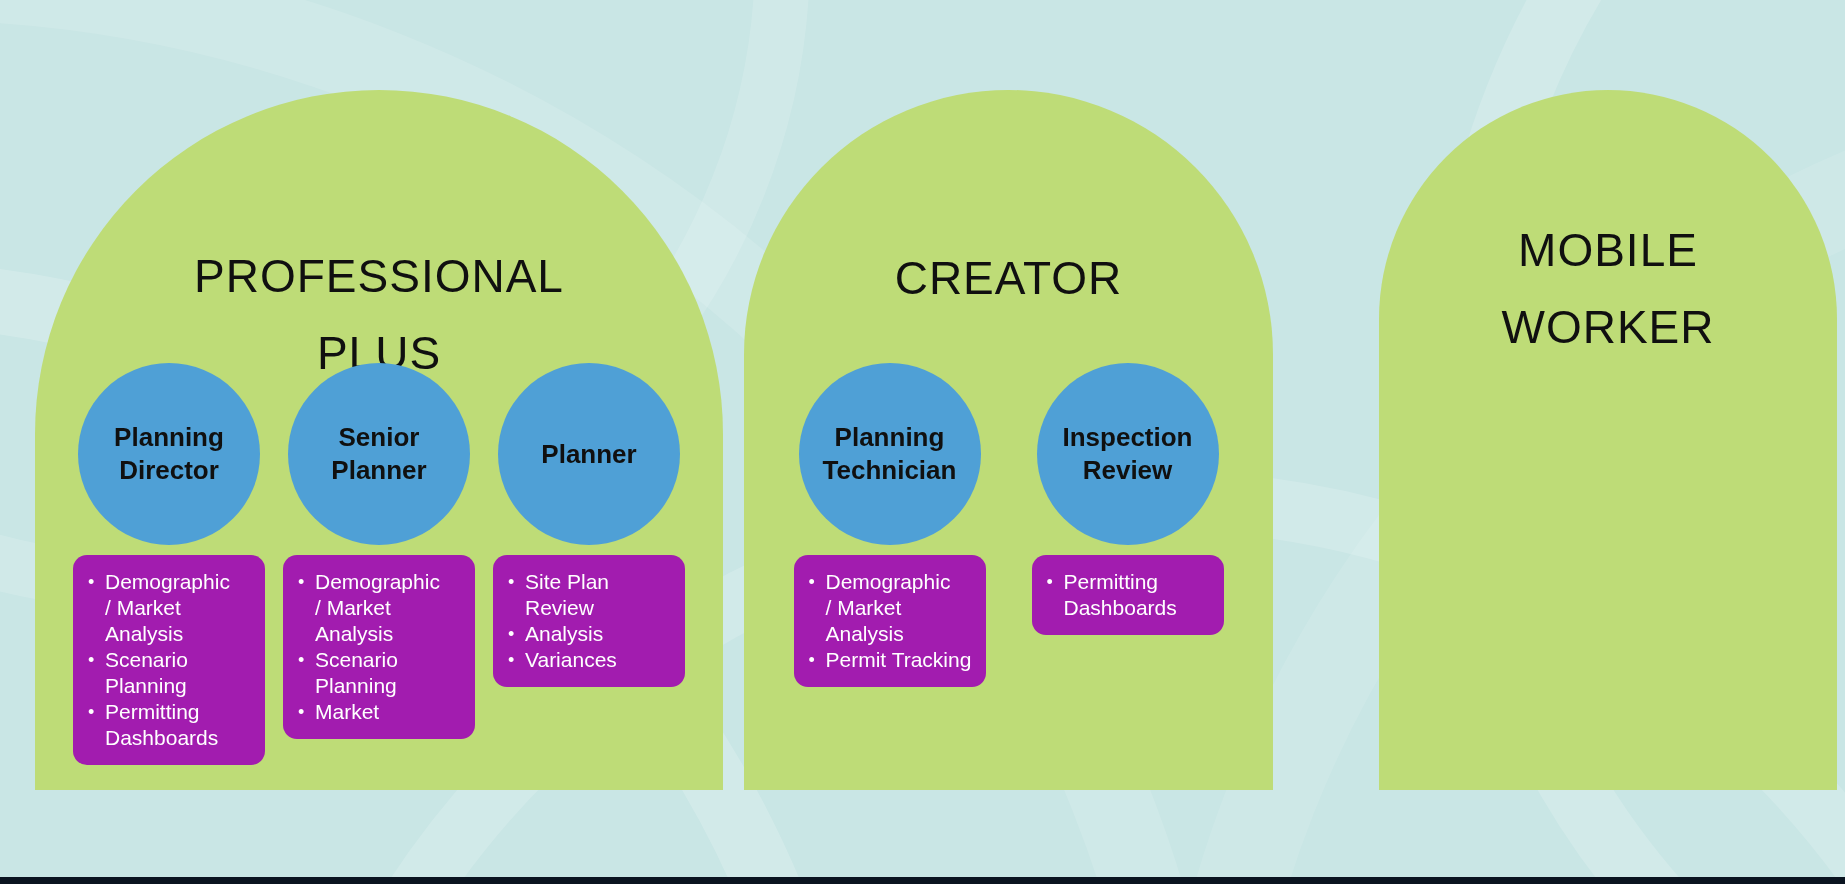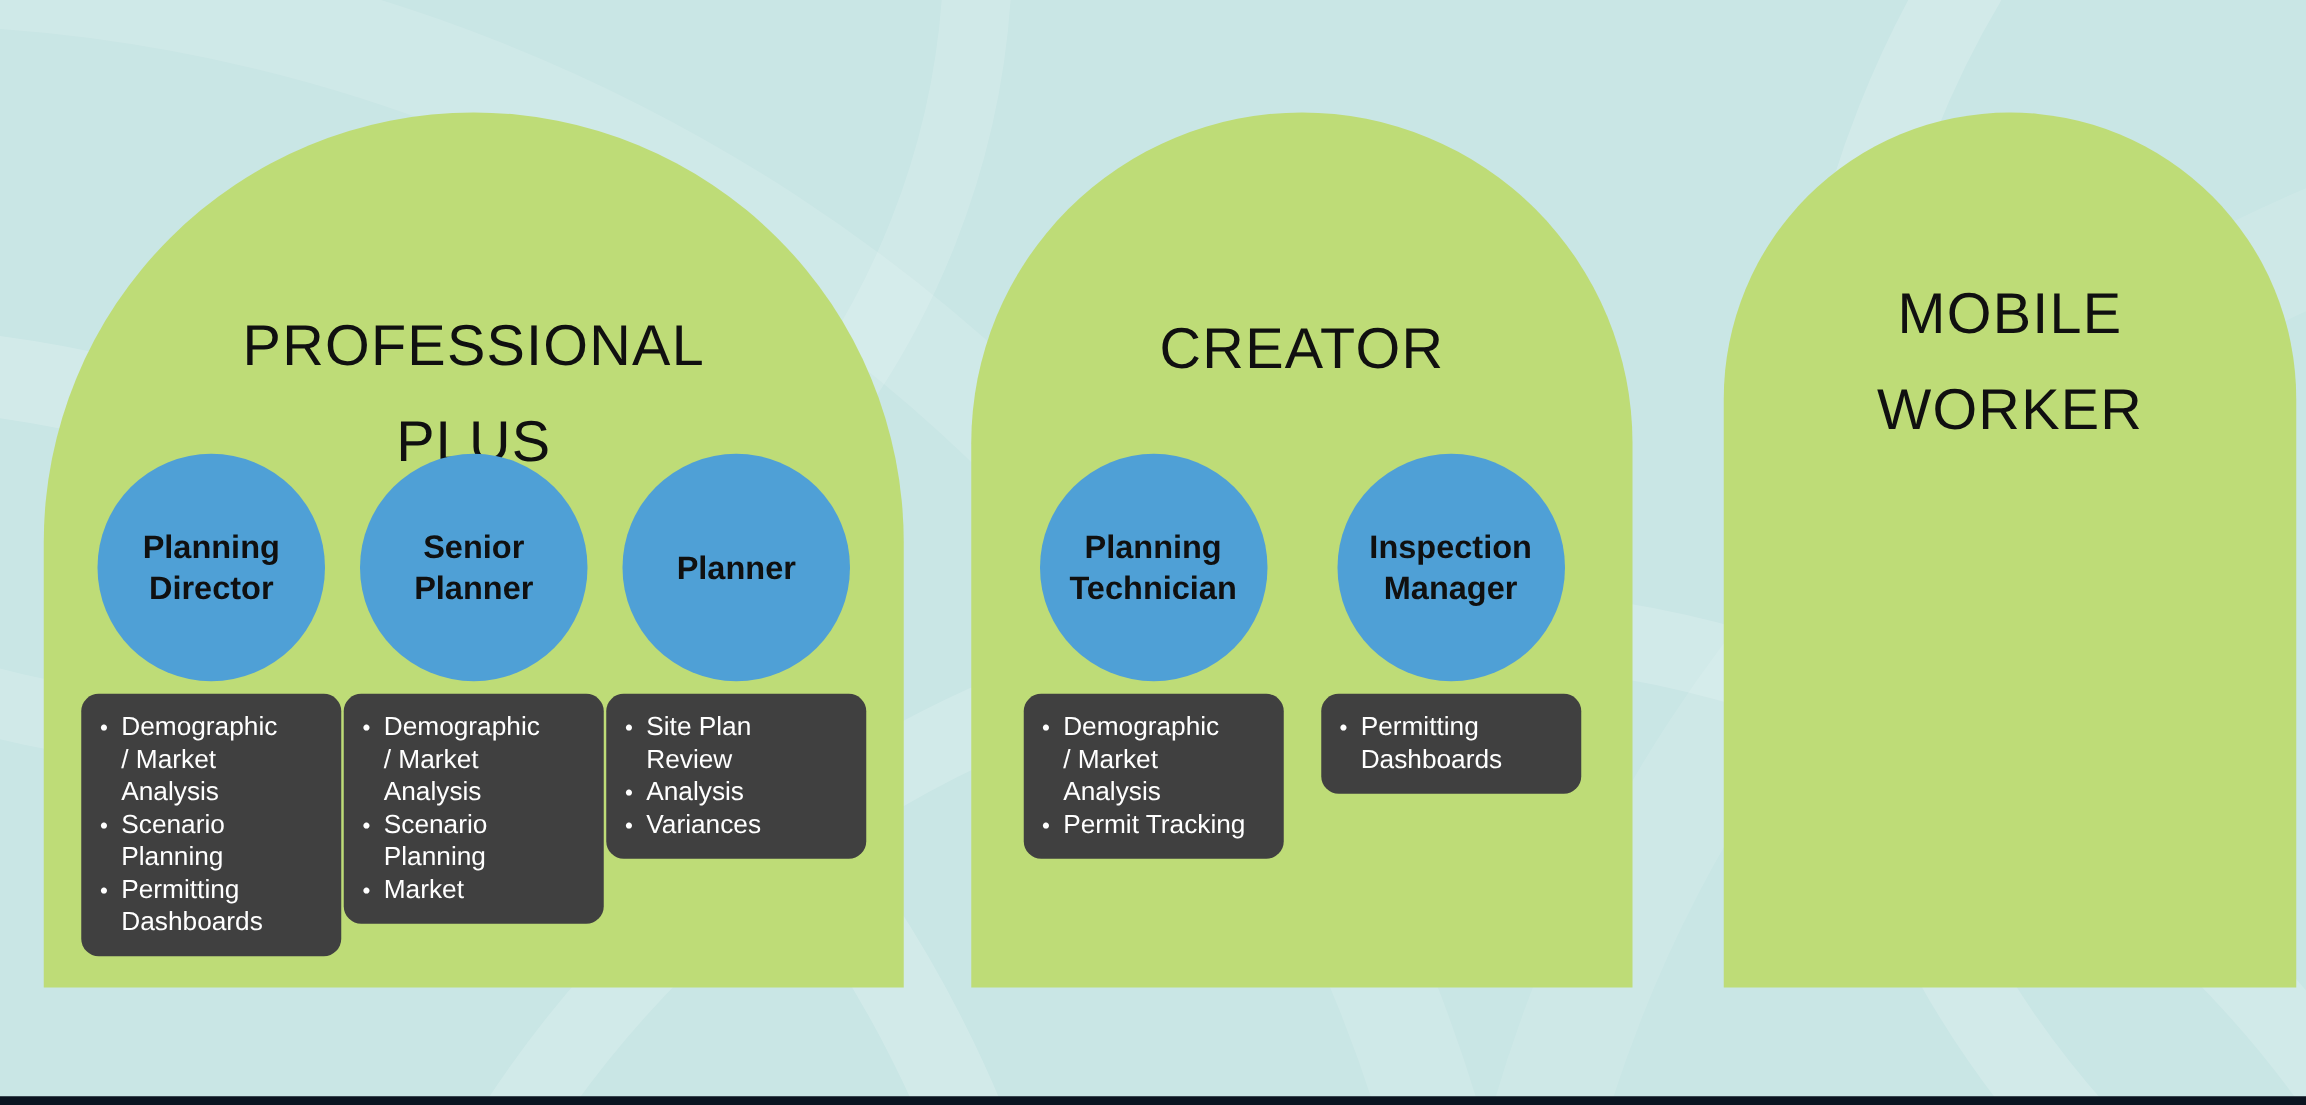--- a/index.html
+++ b/index.html
@@ -17,21 +17,21 @@
   .wave.w3{width:1700px;height:1700px;left:240px;top:470px;border:60px solid rgba(255,255,255,0.16);}
   .wave.w4{width:1500px;height:1500px;left:1430px;top:-430px;border:65px solid rgba(255,255,255,0.17);}
   .wave.w5{width:2100px;height:2100px;left:1150px;top:60px;border:90px solid rgba(255,255,255,0.10);}
   .wave.w6{width:1200px;height:1200px;left:-500px;top:-700px;border:55px solid rgba(255,255,255,0.14);}
 
   .panel{
     position:absolute;top:90px;height:700px;
     background:#bedc77;
   }
   #panel-professional-plus{left:35px;width:688px;border-radius:344px 344px 0 0;}
-  #panel-creator{left:777px;width:529px;border-radius:265px 265px 0 0;}
+  #panel-creator{left:744px;width:529px;border-radius:265px 265px 0 0;}
   #panel-mobile-worker{left:1359px;width:458px;border-radius:229px 229px 0 0;margin-left:20px;}
 
   .panel-title{
     margin:0;text-align:center;color:#101010;
     font-size:46px;line-height:77px;font-weight:normal;
     letter-spacing:1px;white-space:pre-line;
   }
   #panel-professional-plus .panel-title{padding-top:148px;}
   #panel-creator .panel-title{padding-top:150px;}
   #panel-mobile-worker .panel-title{padding-top:122px;}
@@ -49,22 +49,22 @@
     background:#4fa0d6;
     display:flex;align-items:center;justify-content:center;
     text-align:center;
   }
   .role-circle span{
     color:#101010;font-weight:bold;font-size:26px;line-height:33px;
     white-space:pre-line;
   }
 
   .role-box{
-    margin-top:10px;width:208px;box-sizing:border-box;
-    background:#404040;border-radius:14px;
+    margin-top:10px;width:192px;box-sizing:border-box;
+    background:#a21caf;border-radius:14px;
     padding:14px 8px 14px 6px;
   }
   .role-box ul{margin:0;padding:0;list-style:none;}
   .role-box li{
     position:relative;padding-left:26px;
     color:#ffffff;font-size:21px;line-height:26px;
     white-space:pre-line;
   }
   .role-box li::before{
     content:"\2022";position:absolute;left:9px;top:0;
@@ -160,21 +160,21 @@
 / Market
 Analysis</li>
             <li>Permit Tracking</li>
           </ul>
         </div>
       </div>
 
       <div class="role-col">
         <div class="role-circle">
           <span>Inspection
-Manager</span>
+Review</span>
         </div>
         <div class="role-box">
           <ul>
             <li>Permitting
 Dashboards</li>
           </ul>
         </div>
       </div>
 
     </div>

